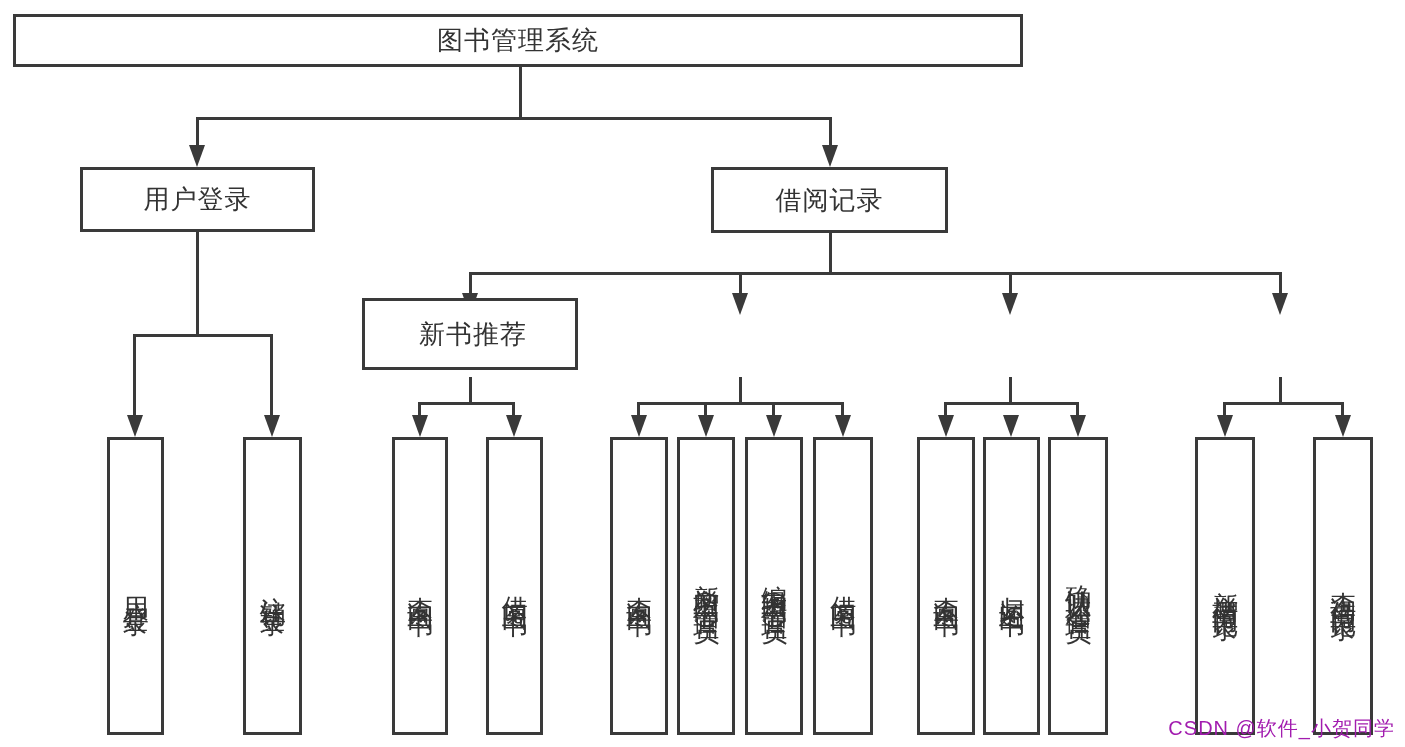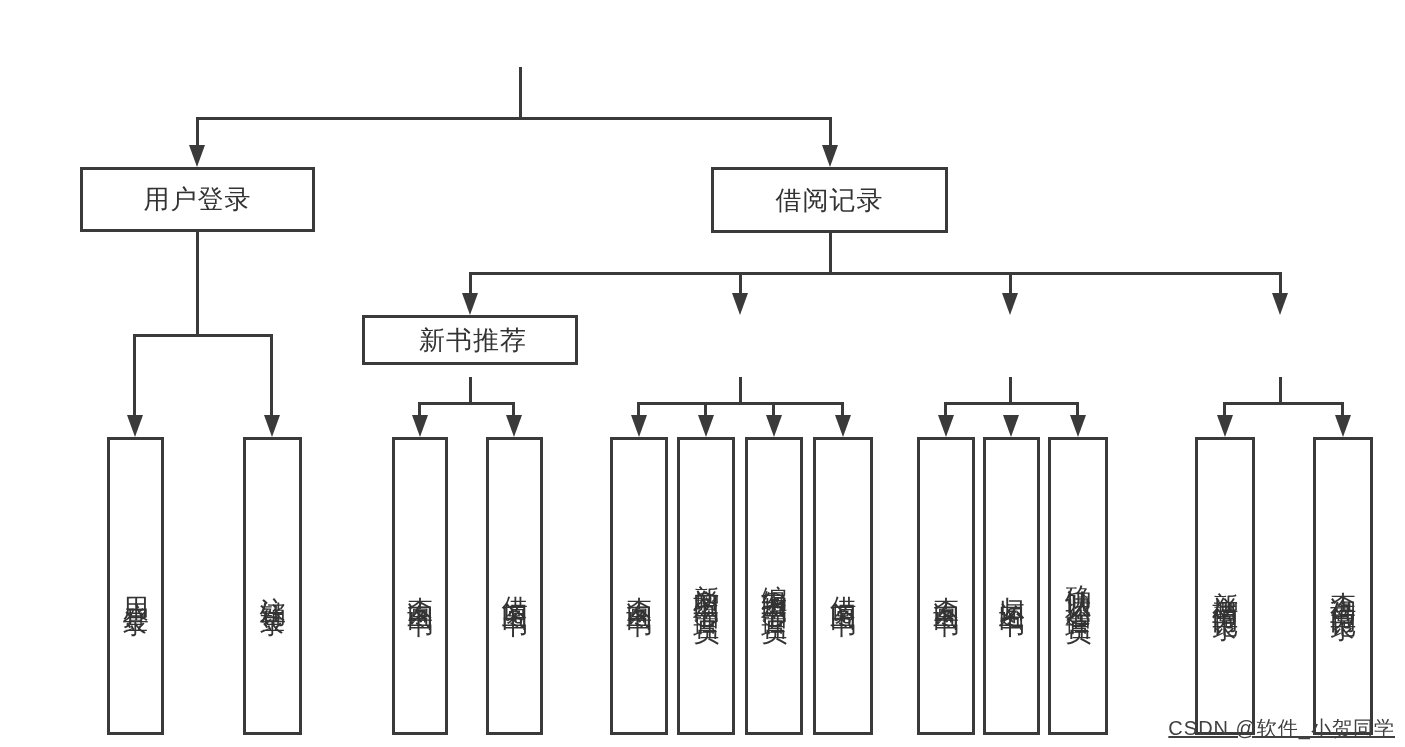--- a/index.html
+++ b/index.html
@@ -19,28 +19,31 @@
     letter-spacing:5px; line-height:1.05; font-size:26px;
   }
   .hline, .vline { position:absolute; background:#3a3a3a; z-index:1; }
   .arrow {
     position:absolute; width:0; height:0; z-index:1;
     border-left:8px solid transparent; border-right:8px solid transparent;
     border-top:22px solid #3a3a3a;
   }
   .wm {
     position:absolute; right:10px; bottom:5px; font-size:20px;
-    color:#404040; letter-spacing:1px; z-index:6; white-space:nowrap;text-decoration:underline;
+    color:#a21caf; letter-spacing:1px; z-index:6; white-space:nowrap;
   }
 </style>
 </head>
 <body>
 
 <div class="canvas">
 
+  <div class="node" style="left:13px; top:14px; width:1010px; height:53px;">
+    <span>图书管理系统</span>
+  </div>
 
   <div class="vline" style="left:519px; top:67px; width:3px; height:51px;"></div>
   <div class="hline" style="left:196px; top:117px; width:636px; height:3px;"></div>
   <div class="vline" style="left:196px; top:117px; width:3px; height:33px;"></div>
   <div class="vline" style="left:829px; top:117px; width:3px; height:33px;"></div>
   <div class="arrow" style="left:189px; top:145px;"></div>
   <div class="arrow" style="left:822px; top:145px;"></div>
 
   <div class="node" style="left:80px; top:167px; width:235px; height:65px;">
     <span>用户登录</span>
@@ -60,21 +63,21 @@
   <div class="hline" style="left:469px; top:272px; width:813px; height:3px;"></div>
   <div class="vline" style="left:469px; top:272px; width:3px; height:23px;"></div>
   <div class="vline" style="left:739px; top:272px; width:3px; height:23px;"></div>
   <div class="vline" style="left:1009px; top:272px; width:3px; height:23px;"></div>
   <div class="vline" style="left:1279px; top:272px; width:3px; height:23px;"></div>
   <div class="arrow" style="left:462px; top:293px;"></div>
   <div class="arrow" style="left:732px; top:293px;"></div>
   <div class="arrow" style="left:1002px; top:293px;"></div>
   <div class="arrow" style="left:1272px; top:293px;"></div>
 
-  <div class="node" style="left:362px; top:315px; width:216px; height:50px;padding-left:6px;">
+  <div class="node" style="left:362px; top:298px; width:216px; height:72px;padding-left:6px;">
     <span>新书推荐</span>
   </div>
 
   <div class="vline" style="left:469px; top:377px; width:3px; height:27px;"></div>
   <div class="hline" style="left:418px; top:402px; width:97px; height:3px;"></div>
   <div class="vline" style="left:418px; top:402px; width:3px; height:16px;"></div>
   <div class="vline" style="left:512px; top:402px; width:3px; height:16px;"></div>
   <div class="arrow" style="left:412px; top:415px;"></div>
   <div class="arrow" style="left:506px; top:415px;"></div>
 

